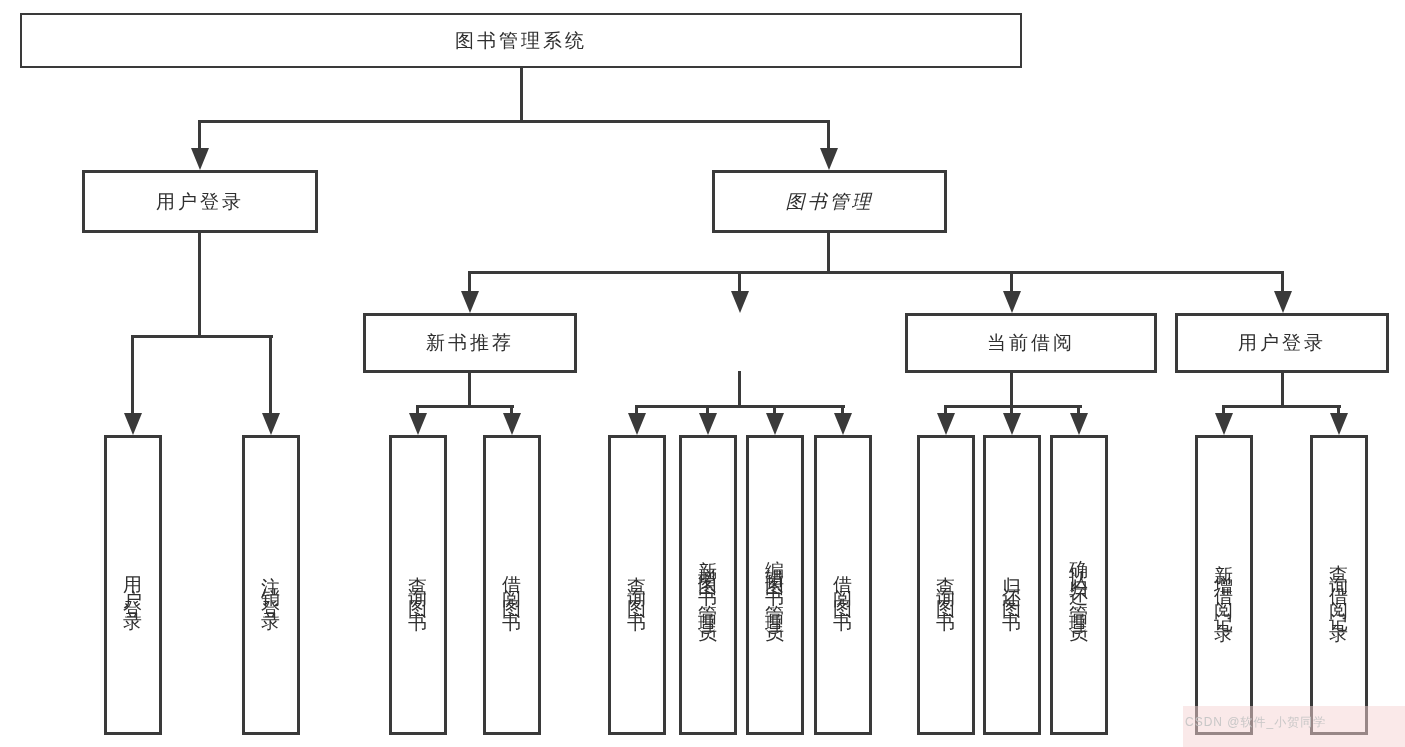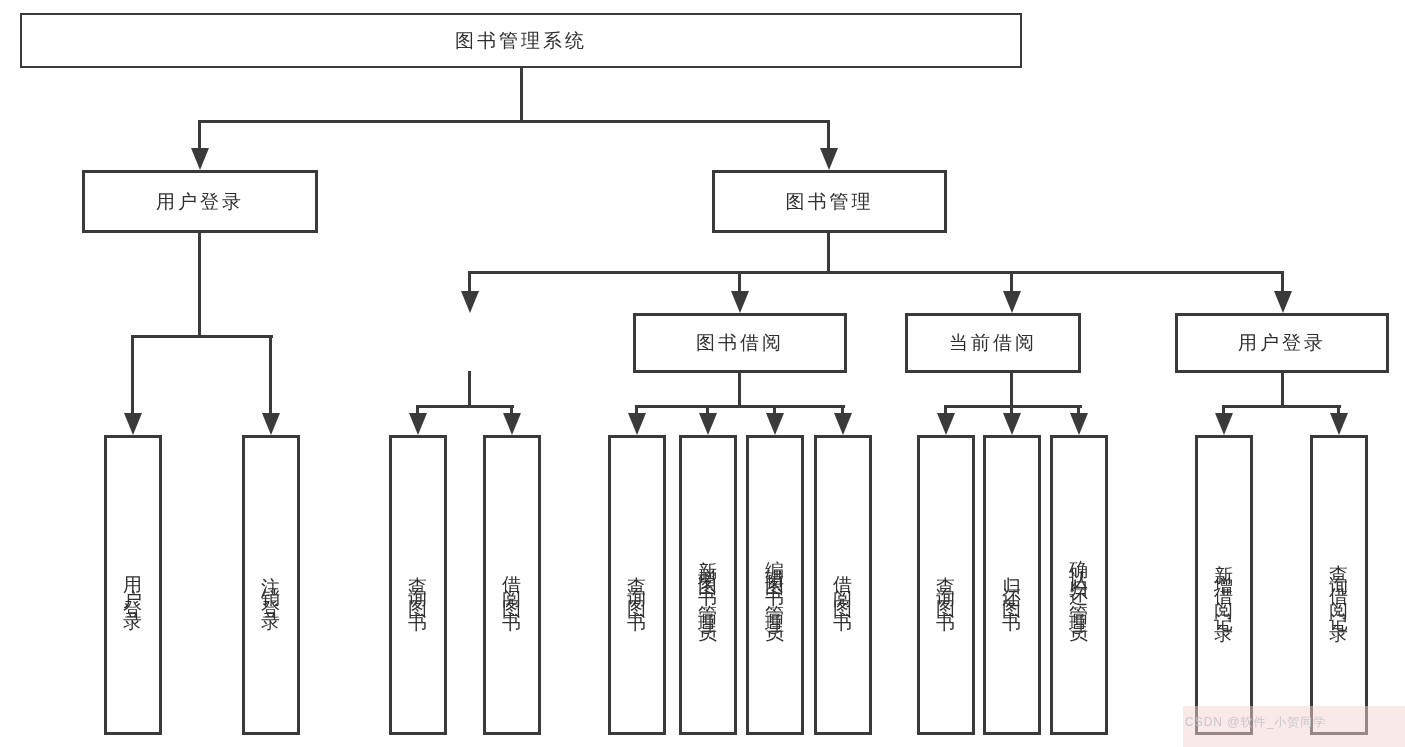--- a/index.html
+++ b/index.html
@@ -97,28 +97,28 @@
   <div class="vline" style="left:1337px;top:405px;height:12px;"></div>
   <div class="arrow" style="left:1330px;top:413px;"></div>
 
   <div class="box root-box" style="left:20px;top:13px;width:1002px;height:55px;">
     <span class="hlabel">图书管理系统</span>
   </div>
 
   <div class="box" style="left:82px;top:170px;width:236px;height:63px;">
     <span class="hlabel">用户登录</span>
   </div>
-  <div class="box" style="left:712px;top:170px;width:235px;height:63px;">
+  <div class="box" style="left:712px;top:170px;width:235px;height:63px;font-style:italic;">
     <span class="hlabel">图书管理</span>
   </div>
 
-  <div class="box" style="left:633px;top:313px;width:214px;height:60px;">
-    <span class="hlabel">图书借阅</span>
+  <div class="box" style="left:363px;top:313px;width:214px;height:60px;">
+    <span class="hlabel">新书推荐</span>
   </div>
-  <div class="box" style="left:905px;top:313px;width:176px;height:60px;">
+  <div class="box" style="left:905px;top:313px;width:252px;height:60px;">
     <span class="hlabel">当前借阅</span>
   </div>
   <div class="box" style="left:1175px;top:313px;width:214px;height:60px;">
     <span class="hlabel">用户登录</span>
   </div>
 
   <div class="box" style="left:104px;top:435px;width:58px;height:300px;">
     <span class="vlabel">用户登录</span>
   </div>
   <div class="box" style="left:242px;top:435px;width:58px;height:300px;">

